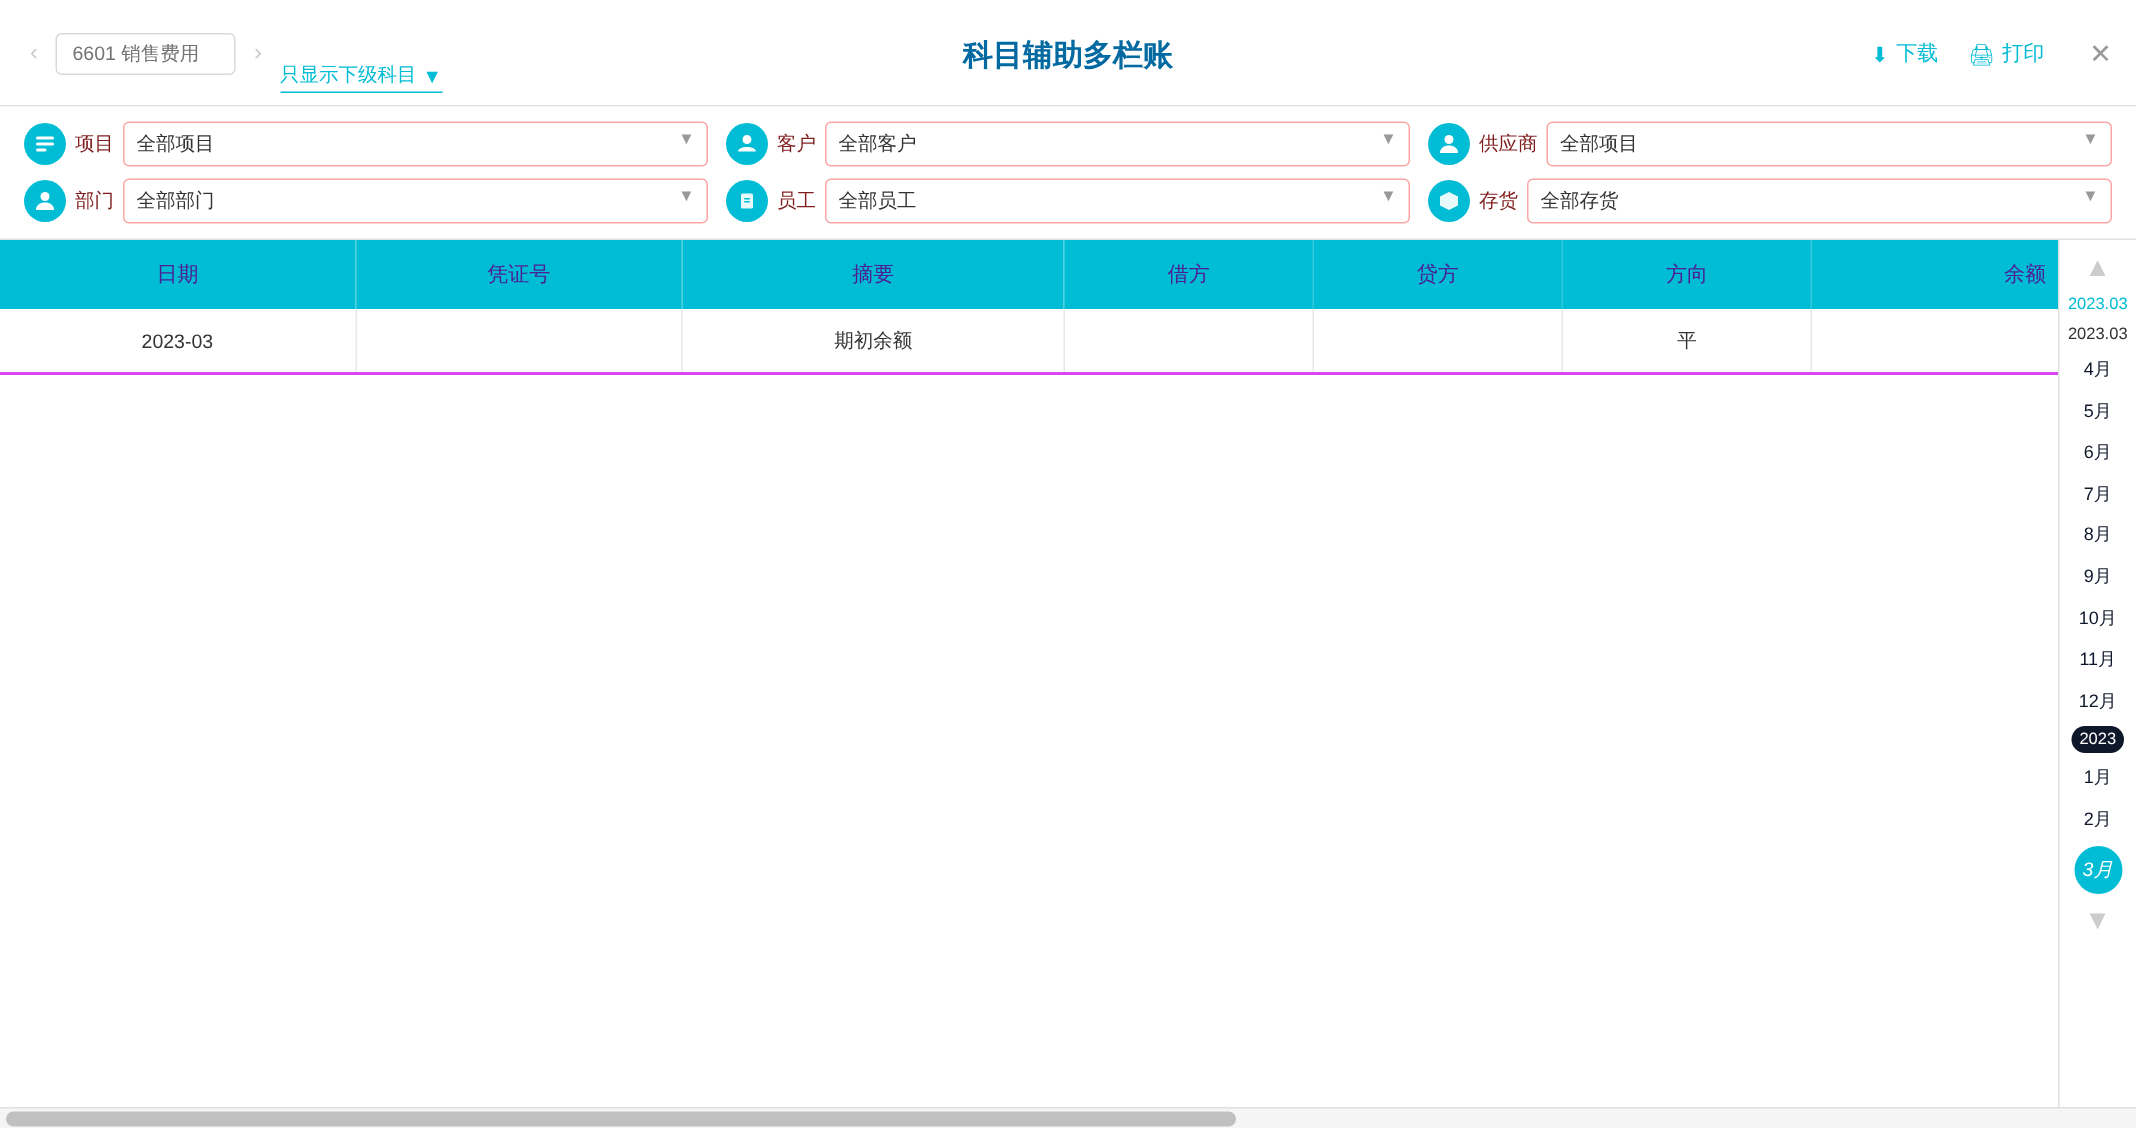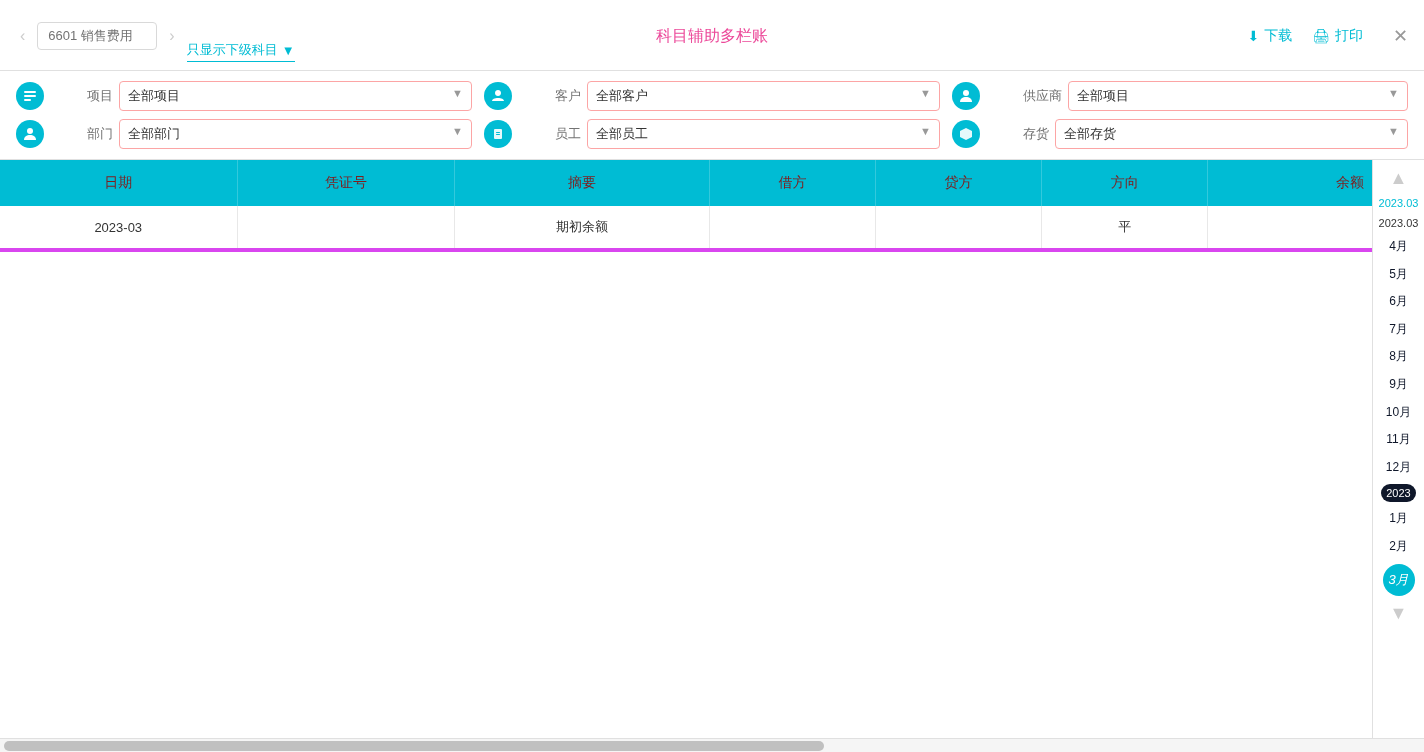--- a/index.html
+++ b/index.html
@@ -54,23 +54,23 @@
       align-items: center;
       gap: 4px;
       color: #00bcd4;
       border-bottom: 1px solid #00bcd4;
       cursor: pointer;
       font-size: 13px;
       padding: 2px 0;
       margin-top: 29px;
     }
     .title-center {
-      font-size: 16px;
-      font-weight: normal;
-      color: #ec4899;
+      font-size: 20px;
+      font-weight: bold;
+      color: #0369a1;
       position: absolute;
       left: 50%;
       transform: translateX(-50%);
     }
     .title-bar-right {
       display: flex;
       align-items: center;
       gap: 20px;
     }
     .toolbar-btn {
@@ -112,24 +112,23 @@
       border-radius: 50%;
       background: #00bcd4;
       display: flex;
       align-items: center;
       justify-content: center;
       color: #fff;
       font-size: 14px;
       flex-shrink: 0;
     }
     .filter-label {
-      color: #737373;
+      color: #7f1d1d;
       font-size: 13px;
       white-space: nowrap;
-      margin-left: 37px;
     }
     .filter-select {
       flex: 1;
       border: 1px solid #fca5a5;
       border-radius: 4px;
       padding: 5px 8px;
       font-size: 13px;
       color: #333;
       display: flex;
       align-items: flex-start;
@@ -152,32 +151,32 @@
       flex: 1;
       overflow-y: auto;
       overflow-x: auto;
     }
     table {
       width: 100%;
       border-collapse: collapse;
     }
     thead tr {
       background: #00bcd4;
-      color: #7f1d1d;
+      color: #4c1d95;
     }
     thead th {
       padding: 14px 8px;
       font-size: 14px;
       font-weight: normal;
       text-align: center;
       border-right: 1px solid rgba(255,255,255,0.2);
     }
     thead th:last-child { border-right: none; text-align: right; }
     tbody tr {
-      border-bottom: 4px solid #d946ef;
+      border-bottom: 2px solid #d946ef;
     }
     tbody td {
       padding: 12px 8px;
       text-align: center;
       font-size: 13px;
       color: #333;
       border-right: 1px solid #e8e8e8;
     }
     tbody td:last-child { border-right: none; }
     

